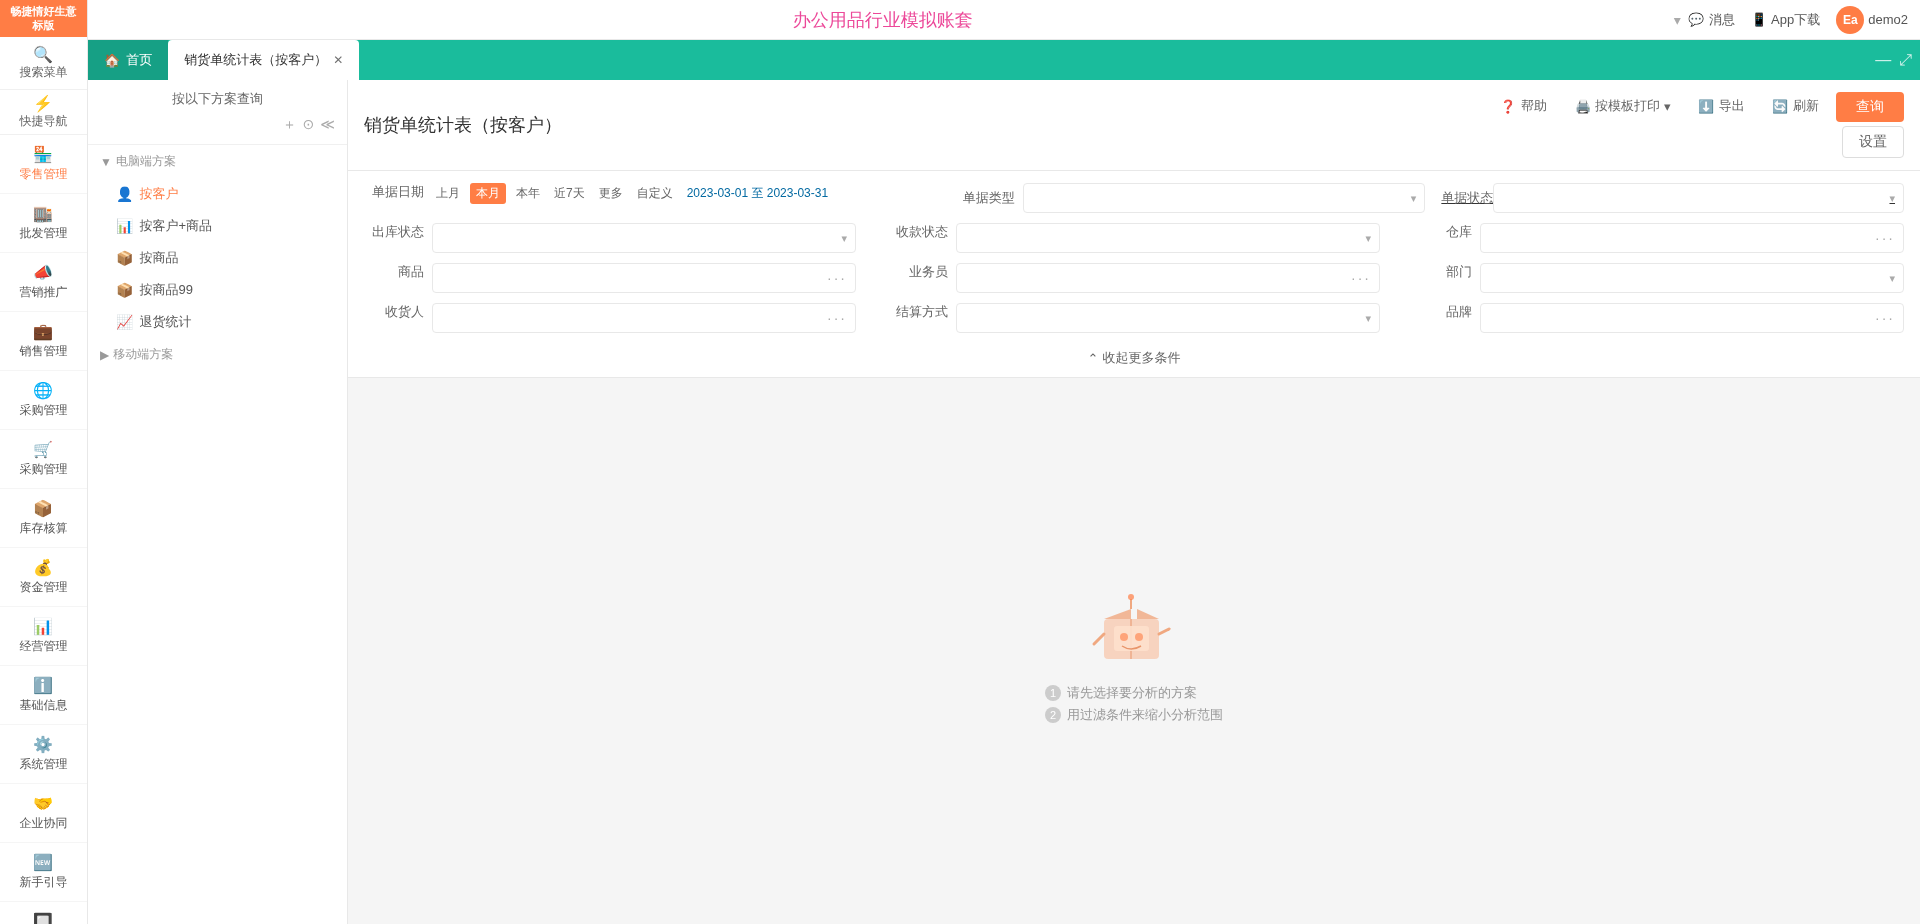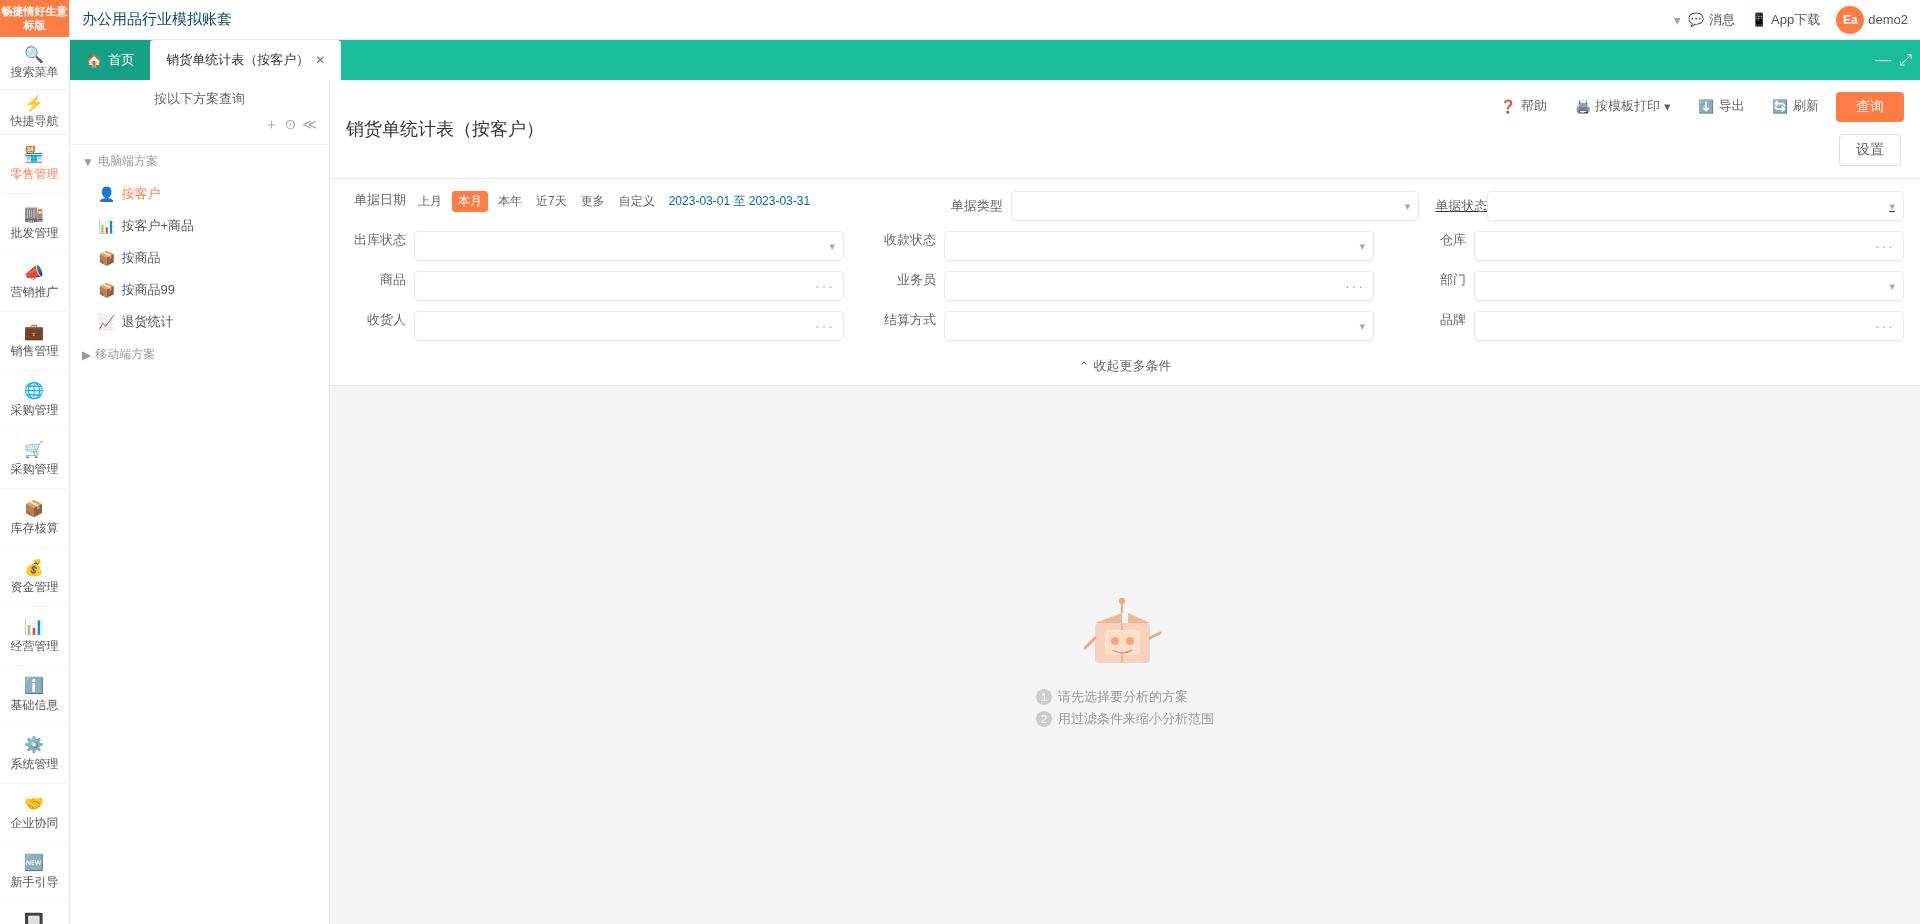--- a/index.html
+++ b/index.html
@@ -1,20 +1,20 @@
 <!DOCTYPE html>
 <html><head>
   <meta charset="utf-8">
   <style>
     * { box-sizing: border-box; margin: 0; padding: 0; font-family: 'Microsoft YaHei', Arial, sans-serif; }
     body { background: #f5f5f5; display: flex; height: 924px; overflow: hidden; font-size: 13px; color: #333; }
 
     
     .sidebar {
-      width: 70px;
+      width: 88px;
       background: #fff;
       border-right: 1px solid #e8e8e8;
       display: flex;
       flex-direction: column;
       align-items: center;
       flex-shrink: 0;
       overflow-y: auto;
     }
     .sidebar-logo {
       width: 88px;
@@ -77,23 +77,24 @@
     .topbar {
       height: 40px;
       background: #fff;
       border-bottom: 1px solid #e8e8e8;
       display: flex;
       align-items: center;
       padding: 0 12px;
       gap: 8px;
     }
     .topbar-title {
-      font-size: 15px;
-      color: #0c4a6e;
+      font-size: 18px;
+      color: #ec4899;
       flex: 1;
+      text-align: center;
     }
     .topbar-right {
       display: flex;
       align-items: center;
       gap: 16px;
       font-size: 13px;
       color: #555;
     }
     .topbar-right .t-item {
       display: flex;
@@ -384,22 +385,22 @@
       color: #fff;
       display: flex;
       align-items: center;
       justify-content: center;
       font-size: 11px;
     }
 
     .query-btn-area {
       display: flex;
       flex-direction: column;
-      gap: 8px;
-      align-items: center;
+      gap: 0;
+      align-items: flex-end;
     }
   </style>
 </head>
 <body>
 
 <div class="sidebar">
   <div class="sidebar-logo">
     <div>
       <div>畅捷情好生意</div>
       <div>标版</div>

